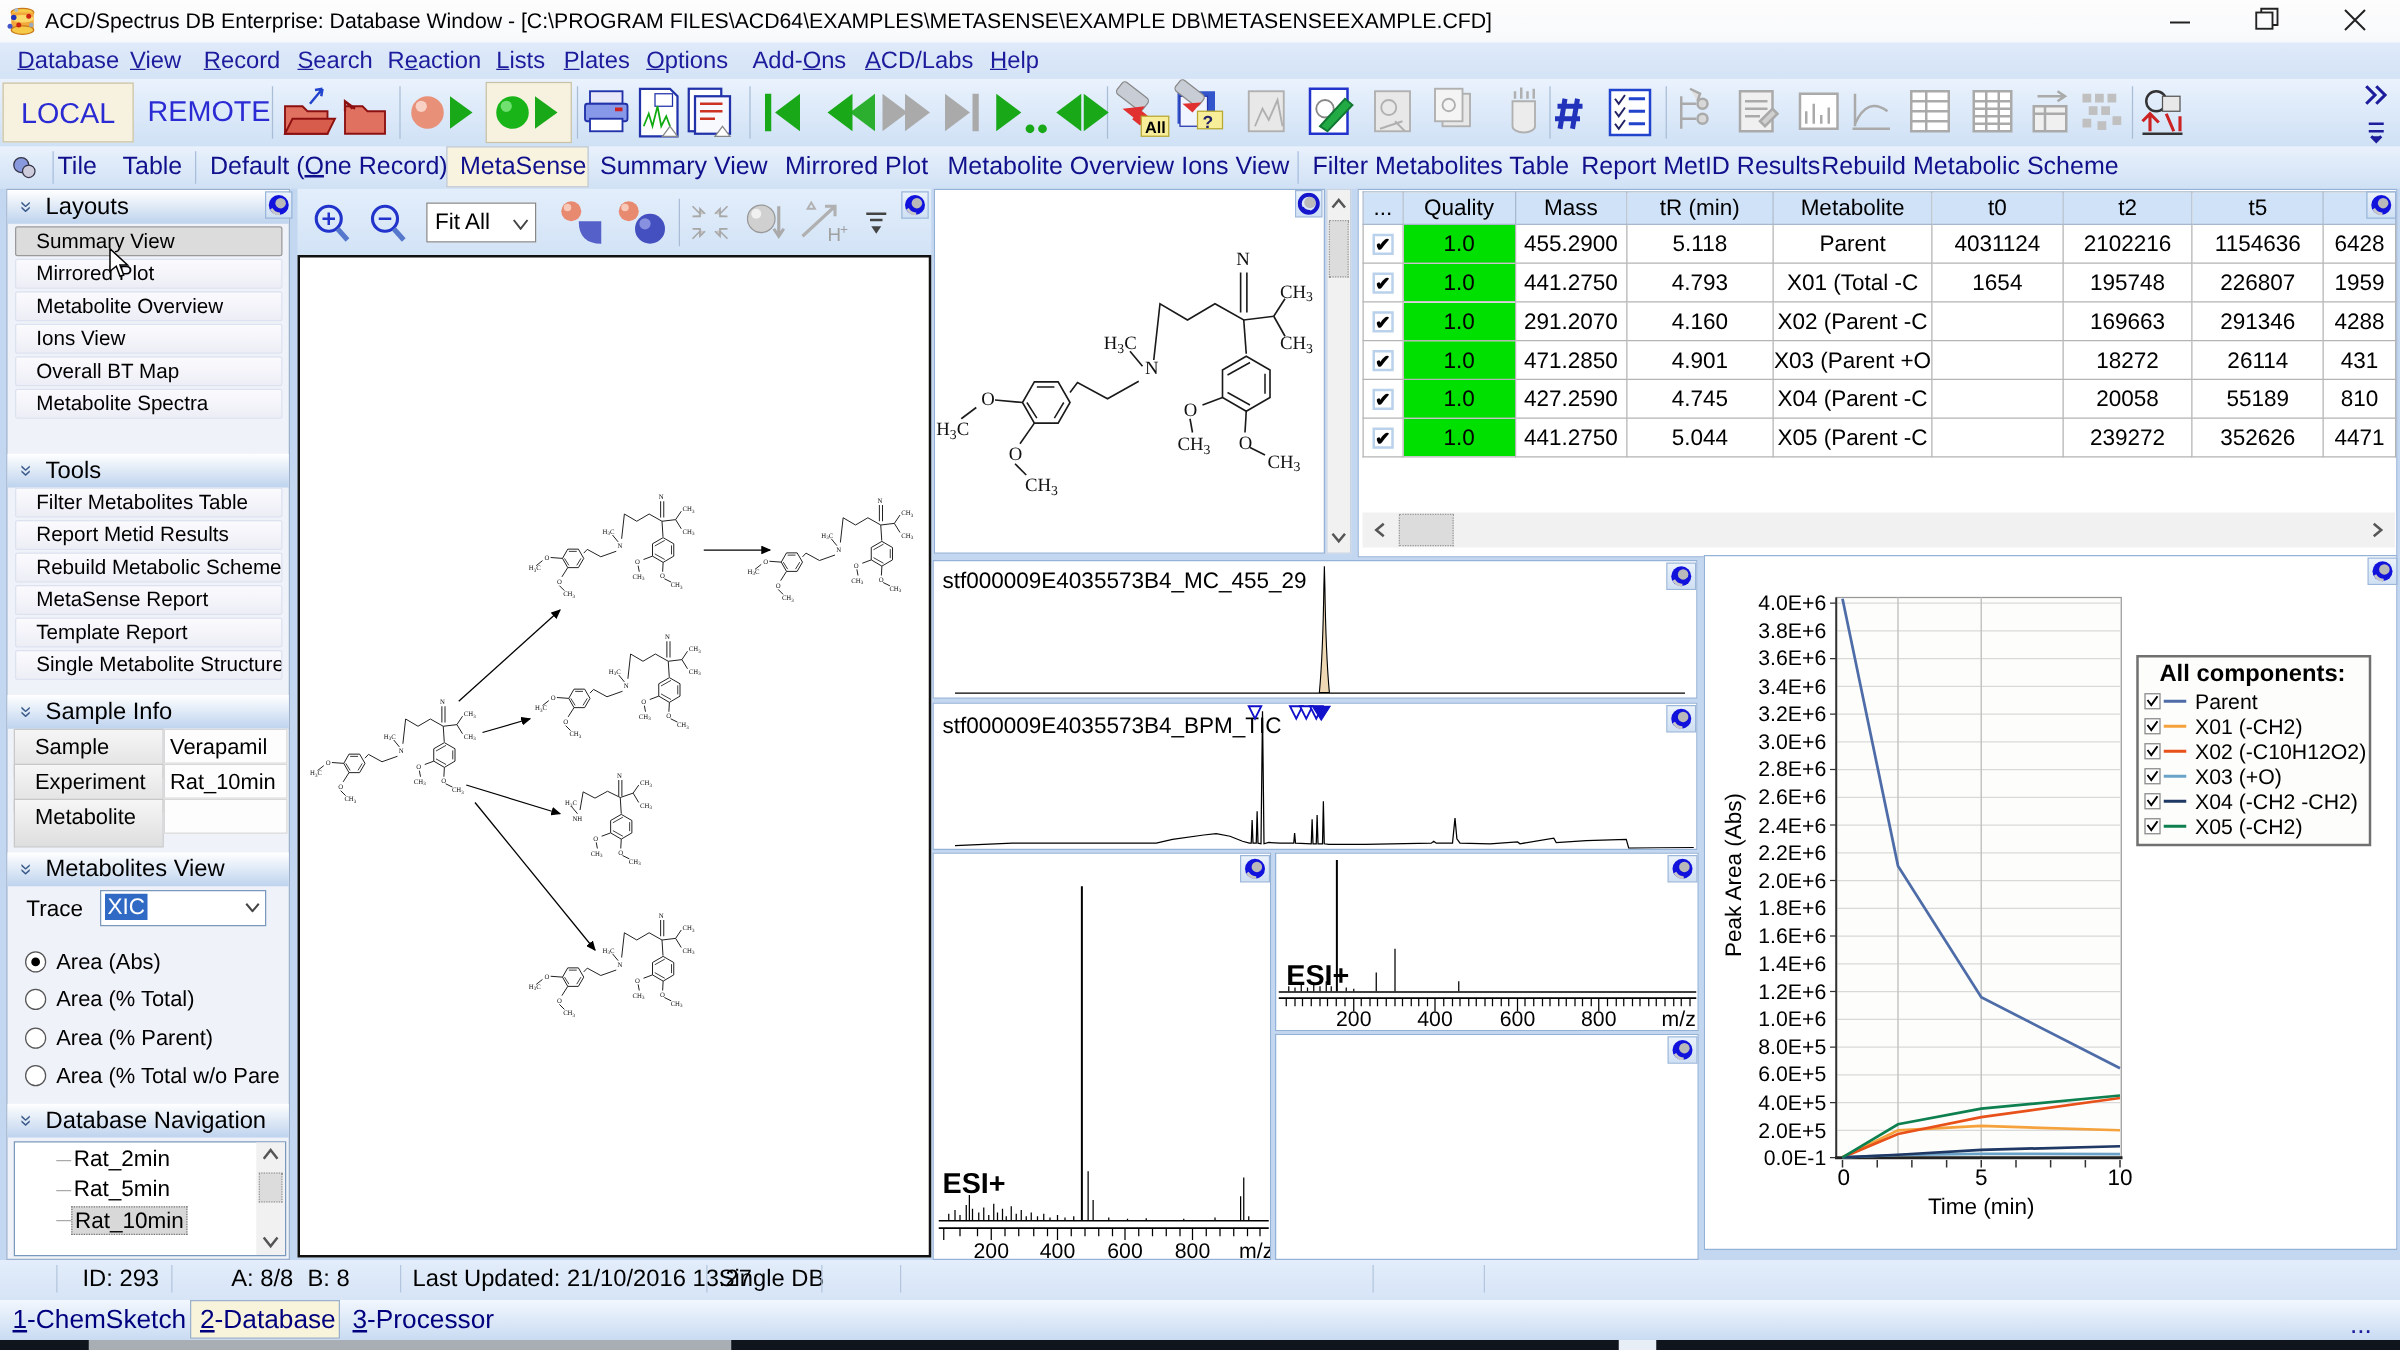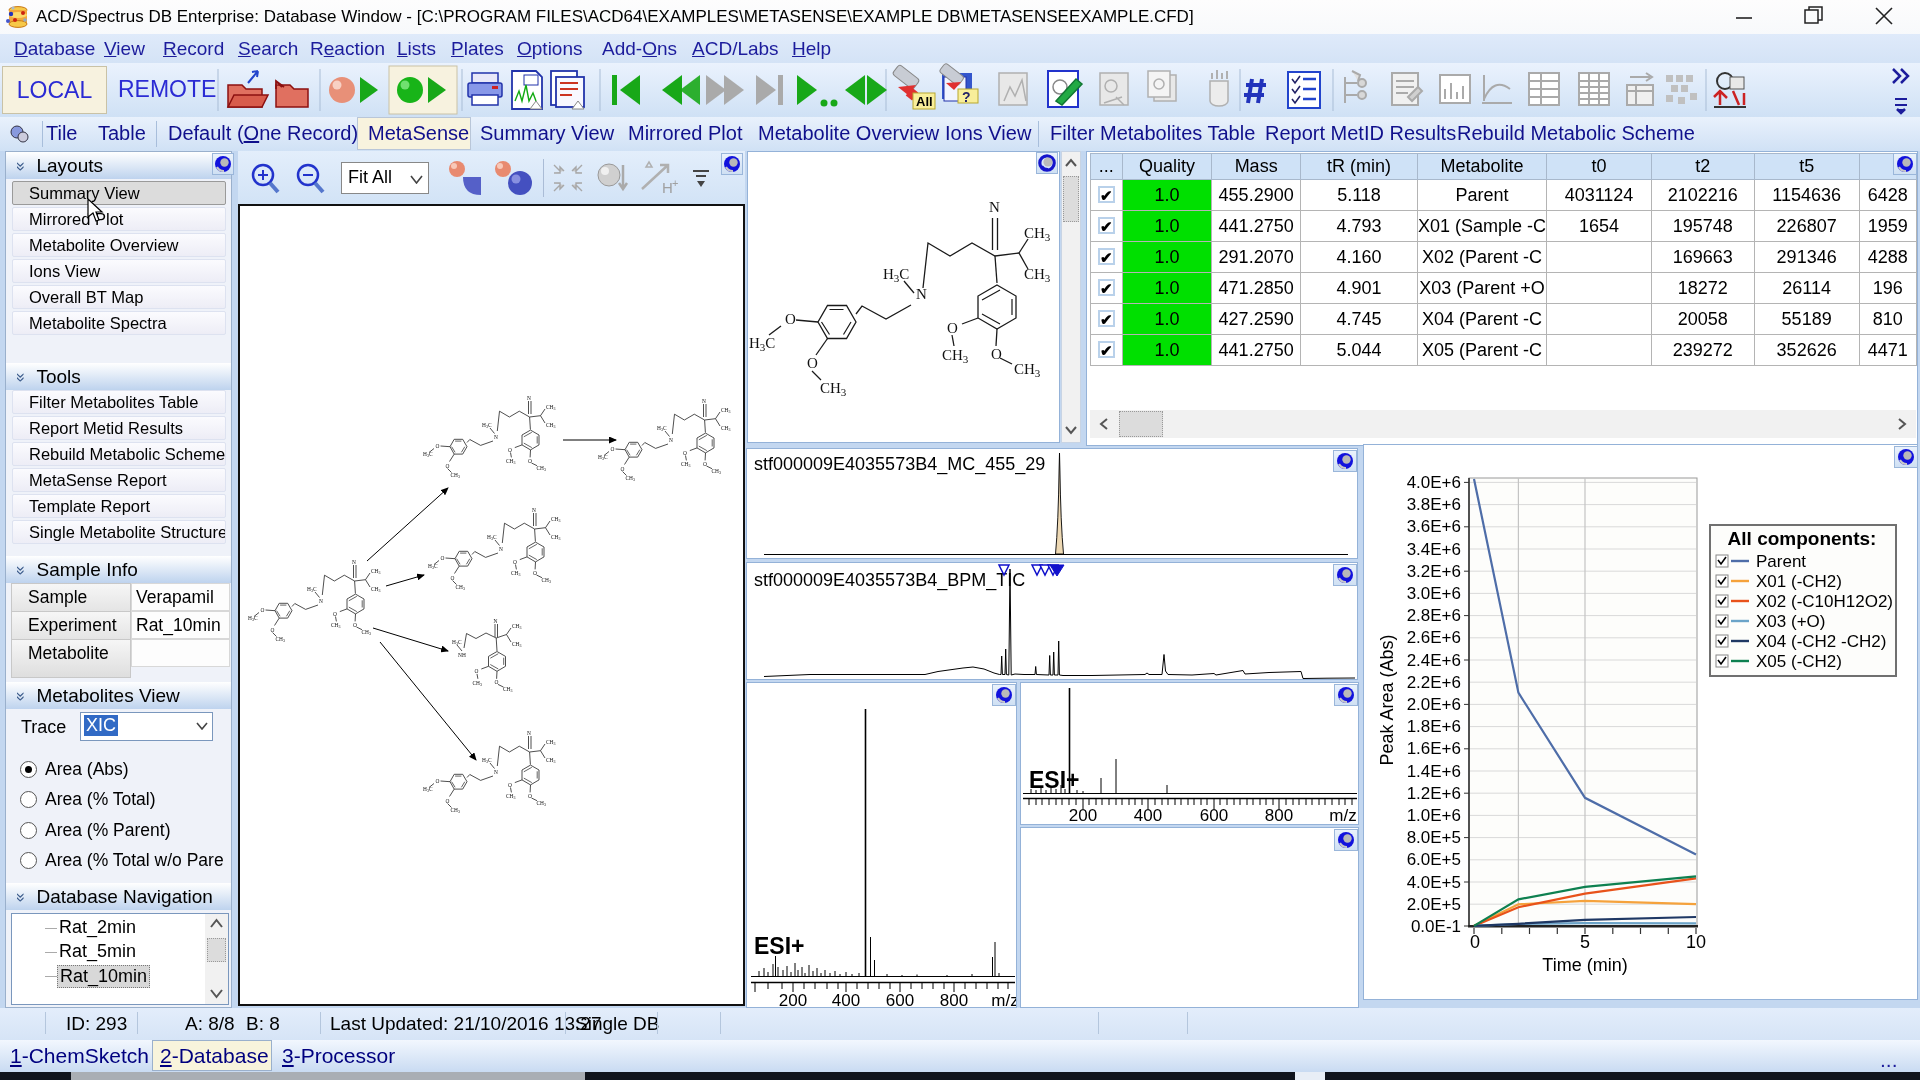--- a/index.html
+++ b/index.html
@@ -545,21 +545,21 @@
           <td>4031124</td>
           <td>2102216</td>
           <td>1154636</td>
           <td>6428</td>
         </tr>
     <tr>
           <td class="cb"><span>✔</span></td>
           <td class="q">1.0</td>
           <td>441.2750</td>
           <td>4.793</td>
-          <td>X01 (Sample -C</td>
+          <td>X01 (Total -C</td>
           <td>1654</td>
           <td>195748</td>
           <td>226807</td>
           <td>1959</td>
         </tr>
     <tr>
           <td class="cb"><span>✔</span></td>
           <td class="q">1.0</td>
           <td>291.2070</td>
           <td>4.160</td>
@@ -571,21 +571,21 @@
         </tr>
     <tr>
           <td class="cb"><span>✔</span></td>
           <td class="q">1.0</td>
           <td>471.2850</td>
           <td>4.901</td>
           <td>X03 (Parent +O</td>
           <td></td>
           <td>18272</td>
           <td>26114</td>
-          <td>196</td>
+          <td>431</td>
         </tr>
     <tr>
           <td class="cb"><span>✔</span></td>
           <td class="q">1.0</td>
           <td>427.2590</td>
           <td>4.745</td>
           <td>X04 (Parent -C</td>
           <td></td>
           <td>20058</td>
           <td>55189</td>

